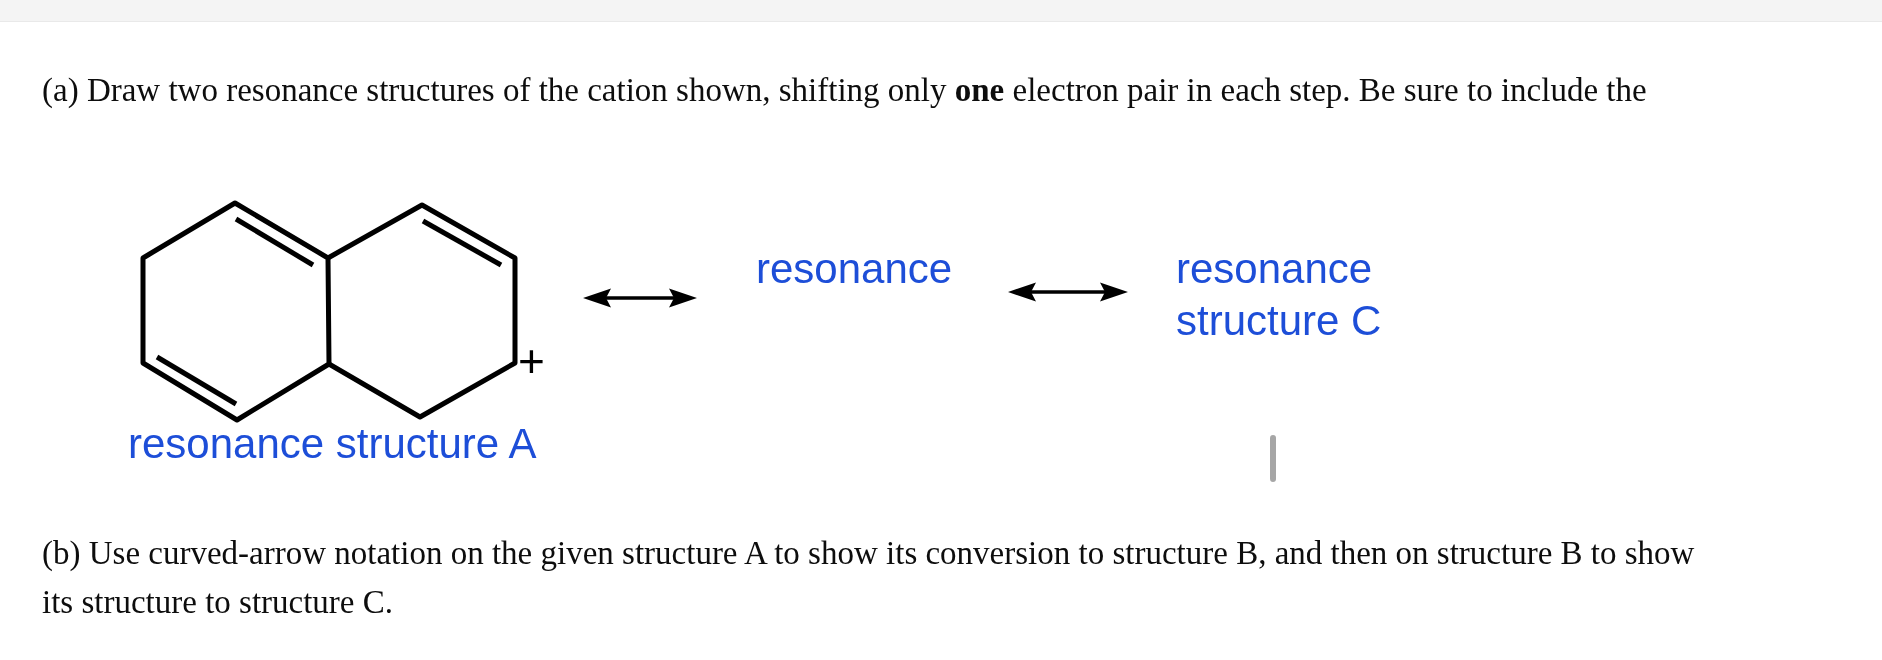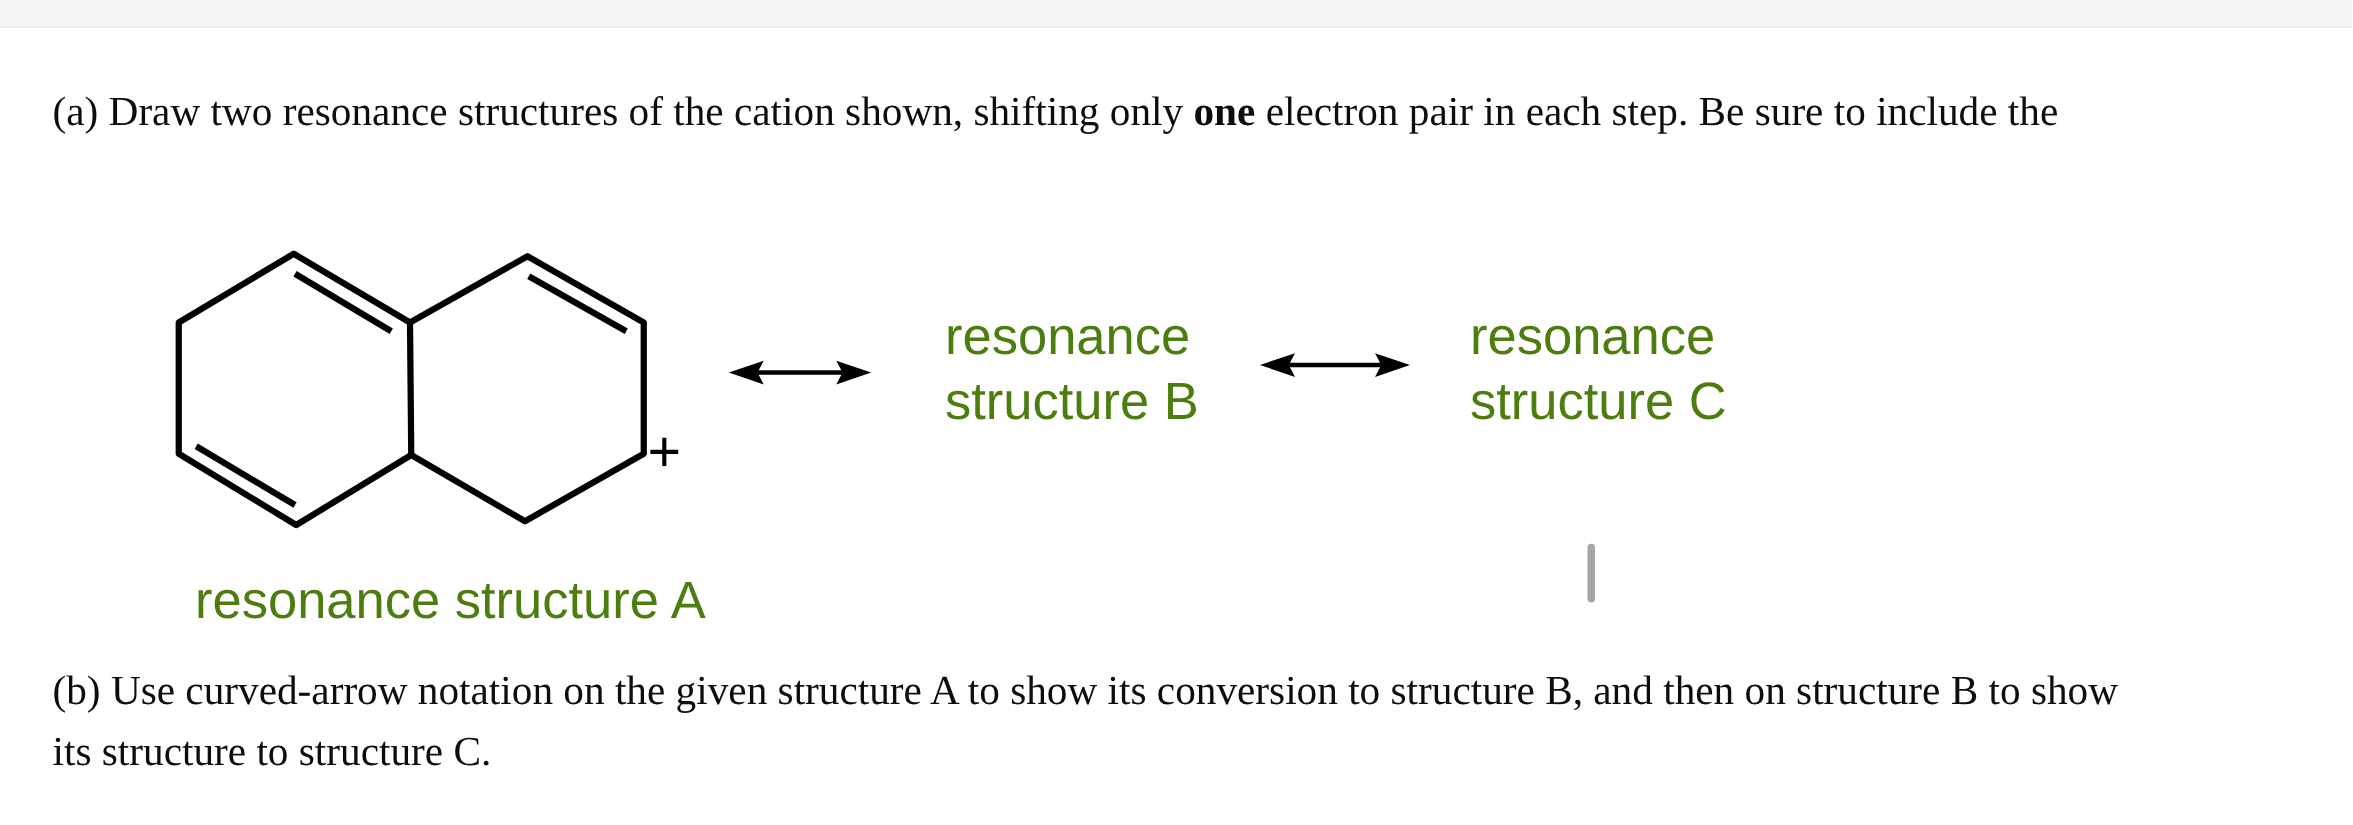--- a/index.html
+++ b/index.html
@@ -37,27 +37,27 @@
   .para-b { left: 42px; top: 495px; margin-top: 34px; }
   .para b { font-weight: bold; }
 
   .structure-svg {
     position: absolute;
     left: 118px;
     top: 168px;
   }
   .diagram-label {
     position: absolute;
-    color: #4d7c0f;
+    color: #1d4ed8;
     font-family: "Liberation Sans", sans-serif;
     font-size: 42px;
     line-height: 52px;
     white-space: nowrap;
   }
-  .label-a { left: 128px; top: 454px; margin-left: 28px; }
+  .label-a { left: 128px; top: 418px; }
   .label-b { left: 756px; top: 243px; }
   .label-c { left: 1176px; top: 243px; }
 
   .arrow-svg { position: absolute; }
   .arrow-1 { left: 580px; top: 280px; }
   .arrow-2 { left: 1005px; top: 274px; }
 
   .text-cursor {
     position: absolute;
     left: 1270px;
@@ -95,21 +95,20 @@
   <div class="diagram-label label-a">resonance structure A</div>
 
   <svg class="arrow-svg arrow-1" width="120" height="36" viewBox="0 0 120 36">
     <line x1="26" y1="18" x2="94" y2="18" stroke="#000000" stroke-width="3.5"></line>
     <polygon points="3,18 31,8.5 26,18 31,27.5" fill="#000000"></polygon>
     <polygon points="117,18 89,8.5 94,18 89,27.5" fill="#000000"></polygon>
   </svg>
 
   <div class="diagram-label label-b">
     <div>resonance</div>
-    <div>structure B</div>
   </div>
 
   <svg class="arrow-svg arrow-2" width="126" height="36" viewBox="0 0 126 36">
     <line x1="26" y1="18" x2="100" y2="18" stroke="#000000" stroke-width="3.5"></line>
     <polygon points="3,18 31,8.5 26,18 31,27.5" fill="#000000"></polygon>
     <polygon points="123,18 95,8.5 100,18 95,27.5" fill="#000000"></polygon>
   </svg>
 
   <div class="diagram-label label-c">
     <div>resonance</div>

